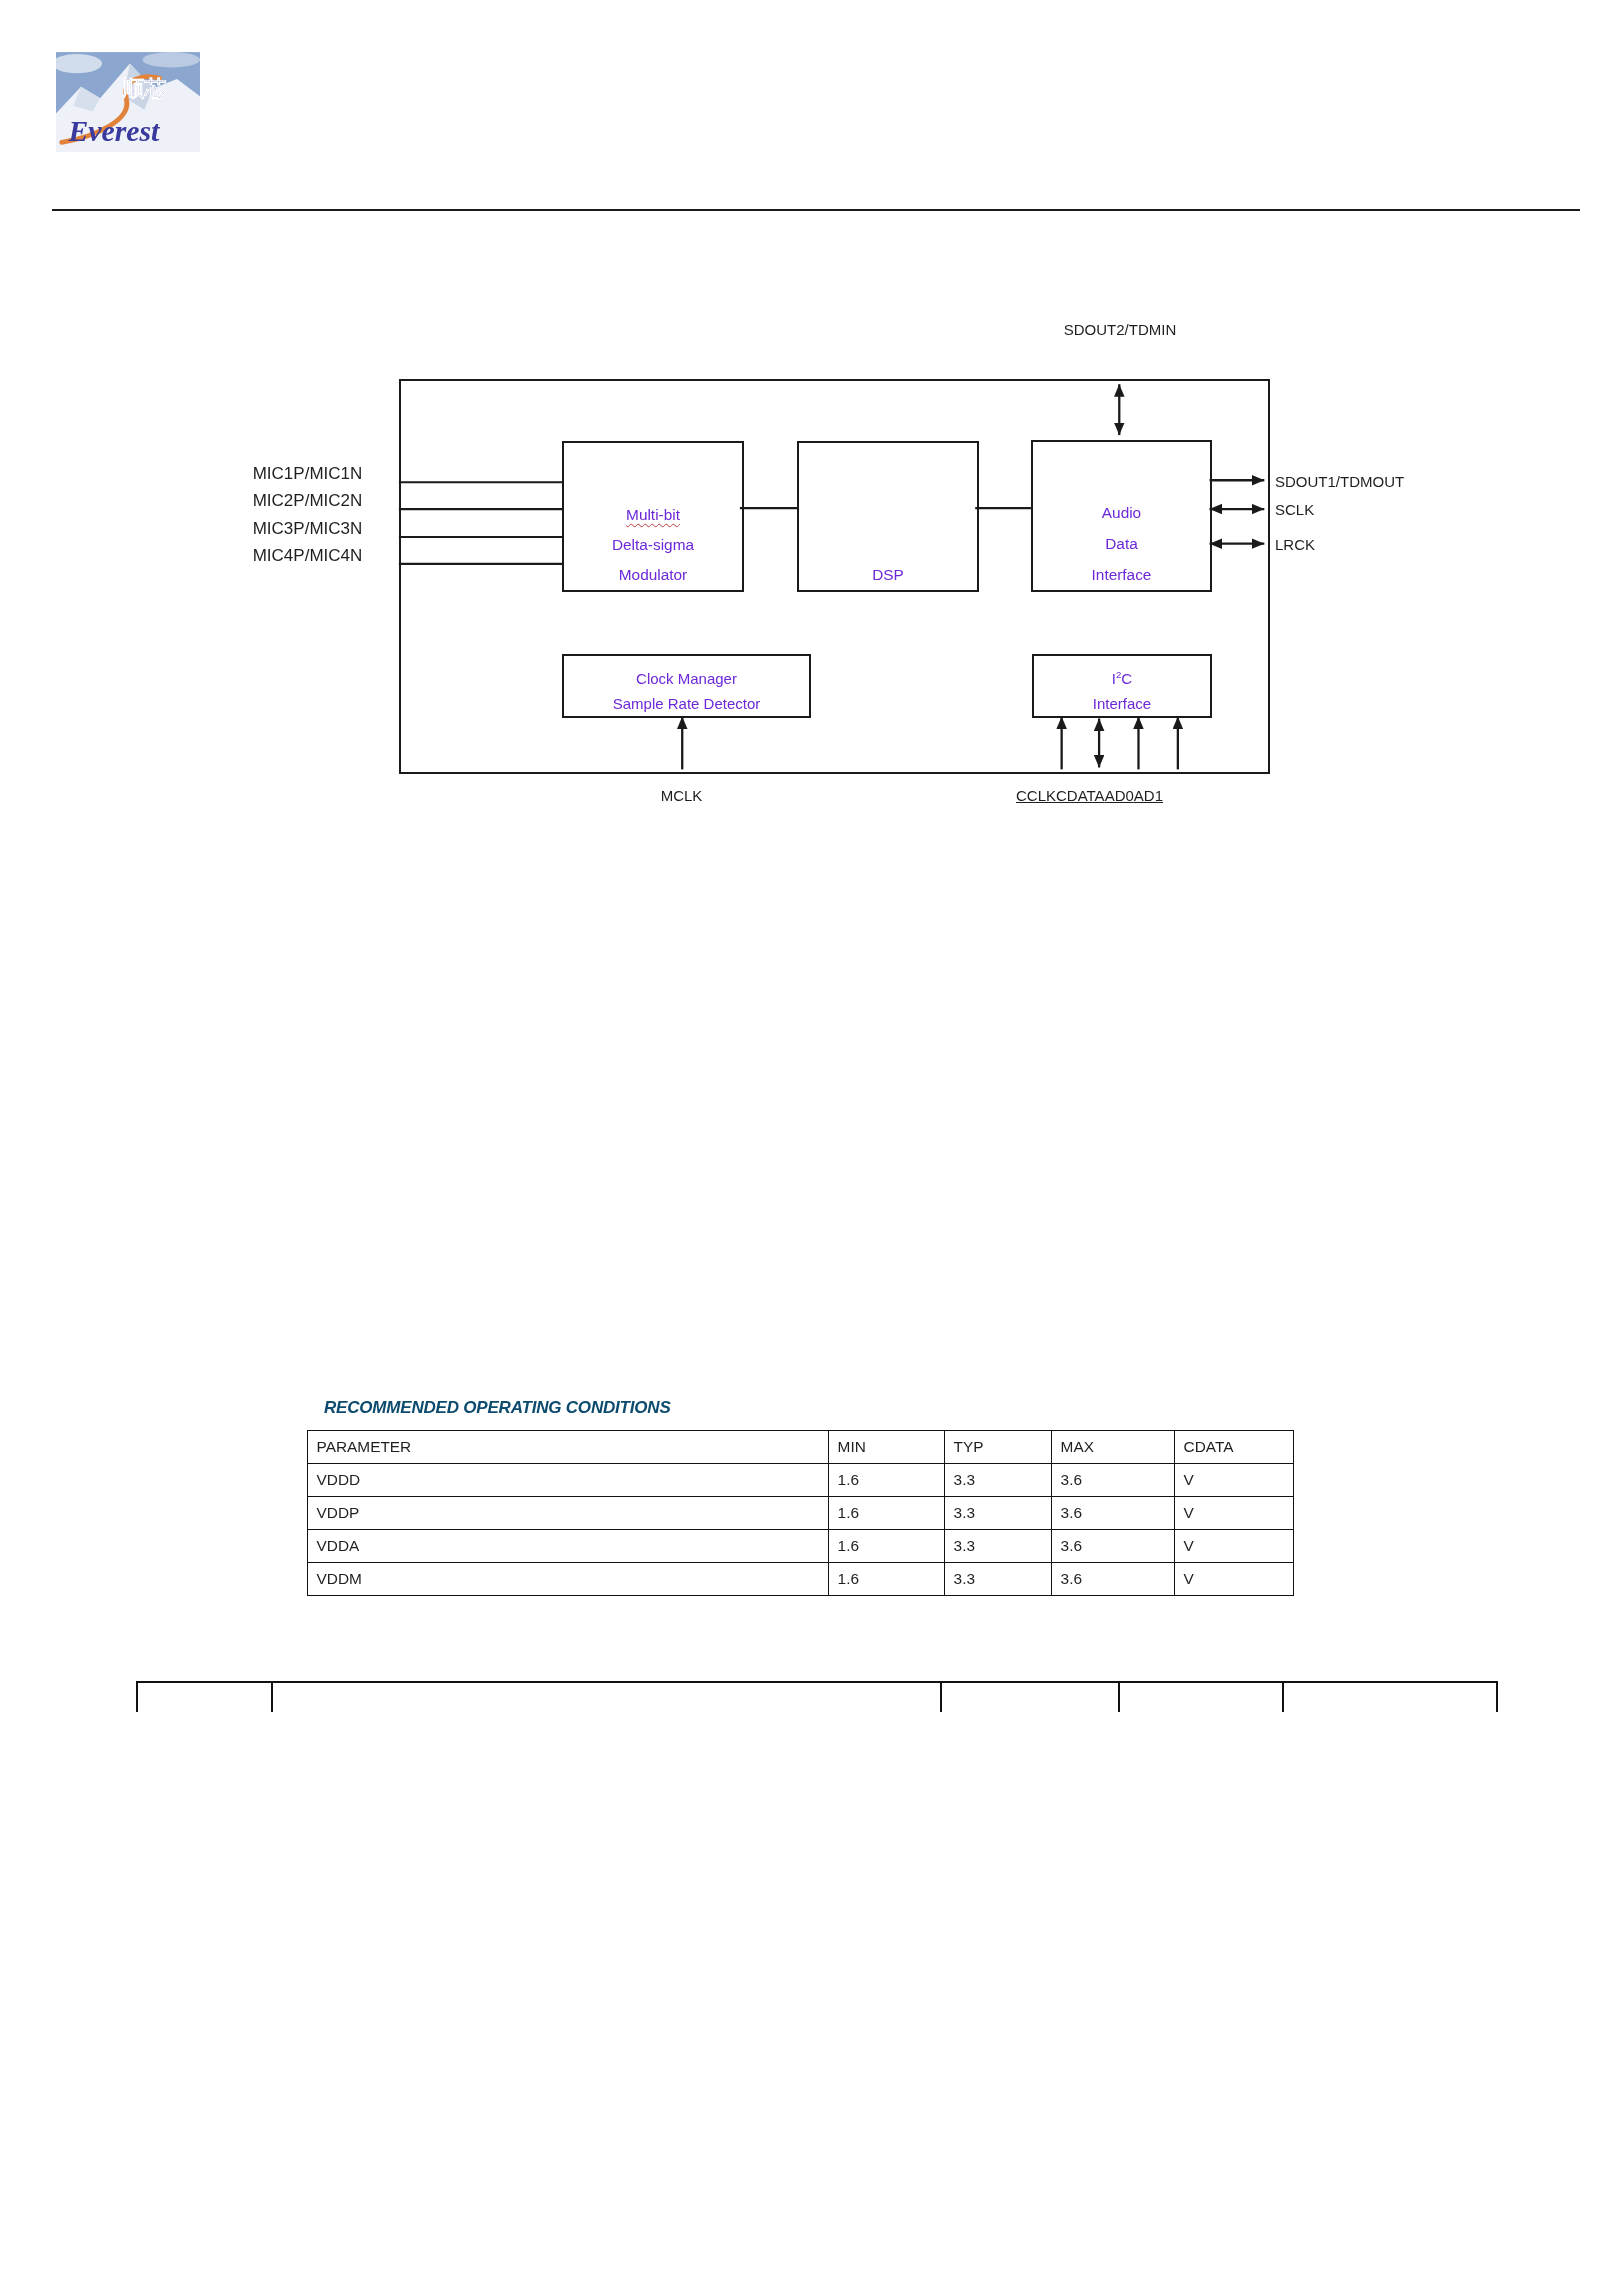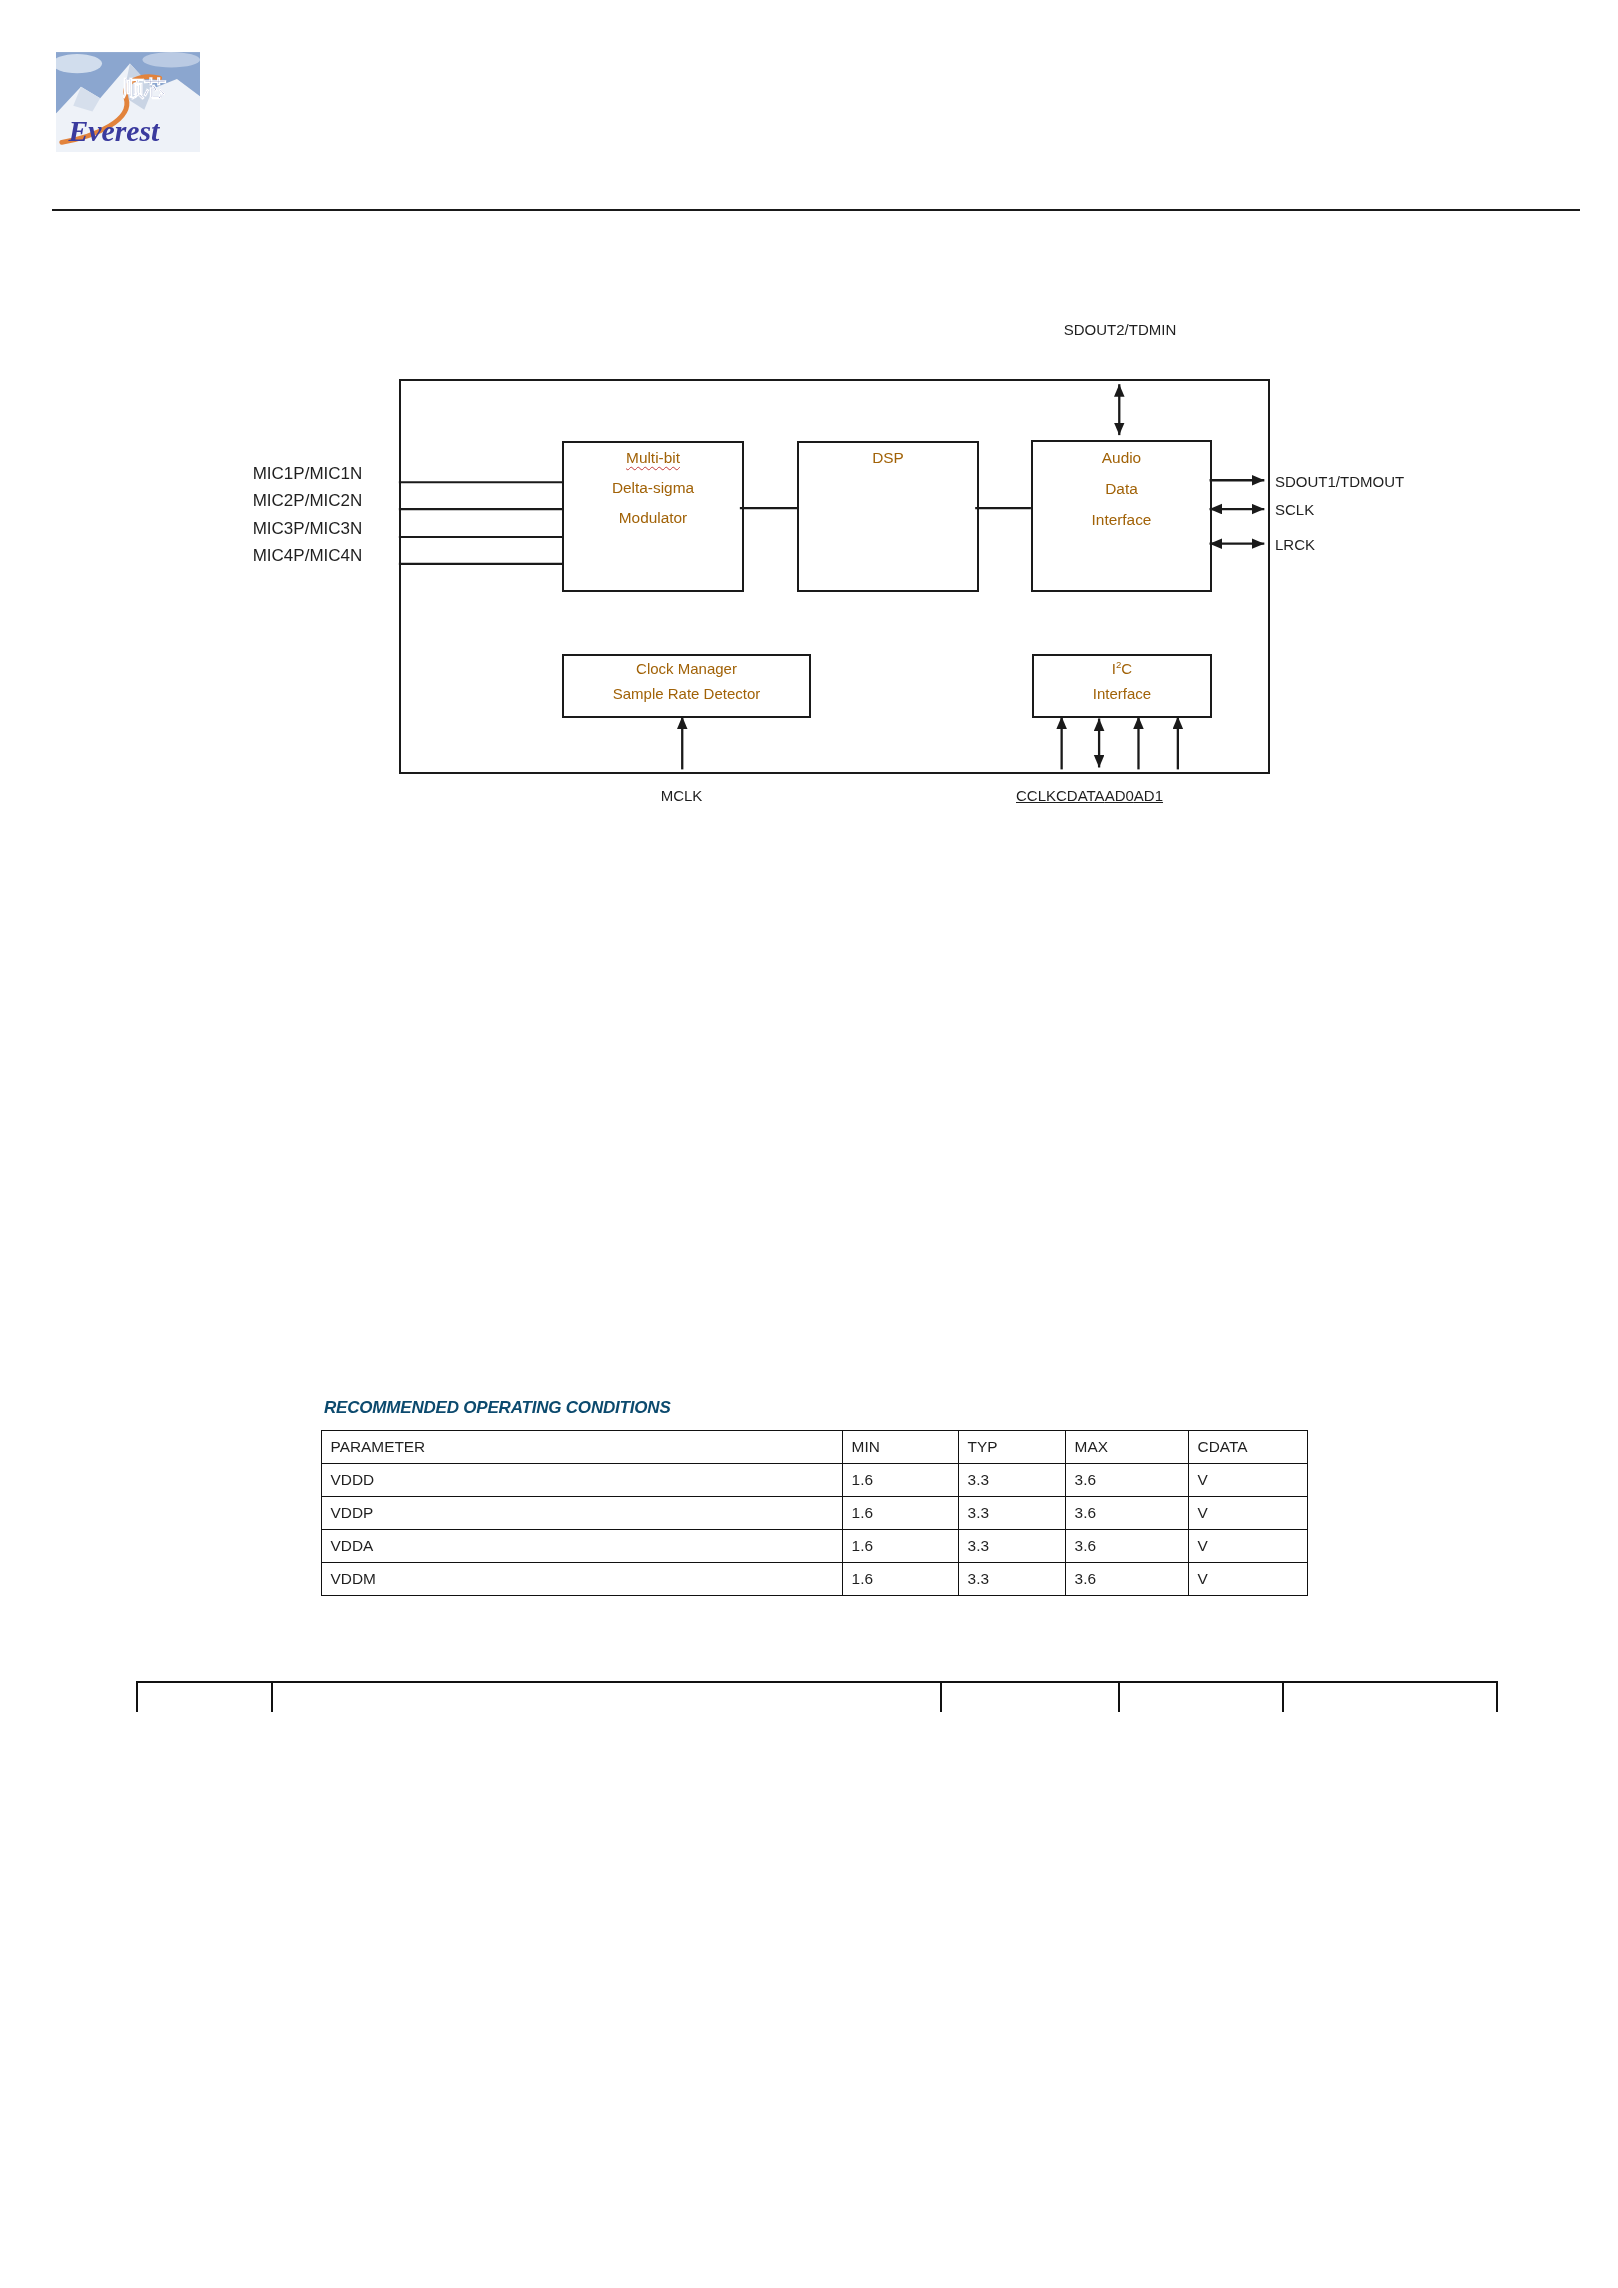--- a/index.html
+++ b/index.html
@@ -3,32 +3,32 @@
 <meta charset="utf-8">
 <style>
   html,body{margin:0;padding:0;background:#ffffff;}
   .page{position:relative;width:1619px;height:1712px;background:#ffffff;overflow:hidden;
         font-family:"Liberation Sans",sans-serif;color:#1b1b1b;}
   .abs{position:absolute;}
   
   .header-rule{position:absolute;left:52px;top:209px;width:1528px;height:1.9px;background:#1a1a1a;}
   
   .dbox{position:absolute;border:2.4px solid #1a1a1a;background:#ffffff;
-        display:flex;flex-direction:column;align-items:center;justify-content:flex-start;
-        text-align:center;font-size:15.4px;line-height:30px;color:#a16207;}
+        display:flex;flex-direction:column;align-items:center;justify-content:flex-end;
+        text-align:center;font-size:15.4px;line-height:30px;color:#6d28d9;}
   .outer-box{position:absolute;left:399px;top:379px;width:867px;height:391px;border:2.9px solid #1a1a1a;}
   .mic-label{position:absolute;left:226px;width:163px;text-align:center;font-size:17px;line-height:19px;color:#1f1f1f;}
   .sig-label{position:absolute;font-size:15px;line-height:18px;color:#1f1f1f;white-space:nowrap;}
   .squiggle{text-decoration:underline wavy #c23b3b 1px;text-underline-offset:2.9px;}
   .arrows{position:absolute;left:0;top:0;width:1619px;height:2288px;pointer-events:none;}
   sup{font-size:9.6px;vertical-align:super;line-height:0;}
   
   .roc-title{position:absolute;left:324px;top:1398px;font-size:17px;font-weight:bold;font-style:italic;
              letter-spacing:-0.2px;color:#0c4a6e;white-space:nowrap;}
-  table.roc{position:absolute;left:321px;top:1430px;border-collapse:collapse;table-layout:fixed;}
+  table.roc{position:absolute;left:307px;top:1430px;border-collapse:collapse;table-layout:fixed;}
   table.roc td{border:1.9px solid #111;font-size:15.4px;color:#1f1f1f;padding:0 0 0 8.6px;height:32px;
                vertical-align:middle;background:#fff;}
   
   .tline{position:absolute;background:#111;}
   
   .foot-bar{position:absolute;background:#0d0d0d;}
 </style>
 </head>
 <body>
 

